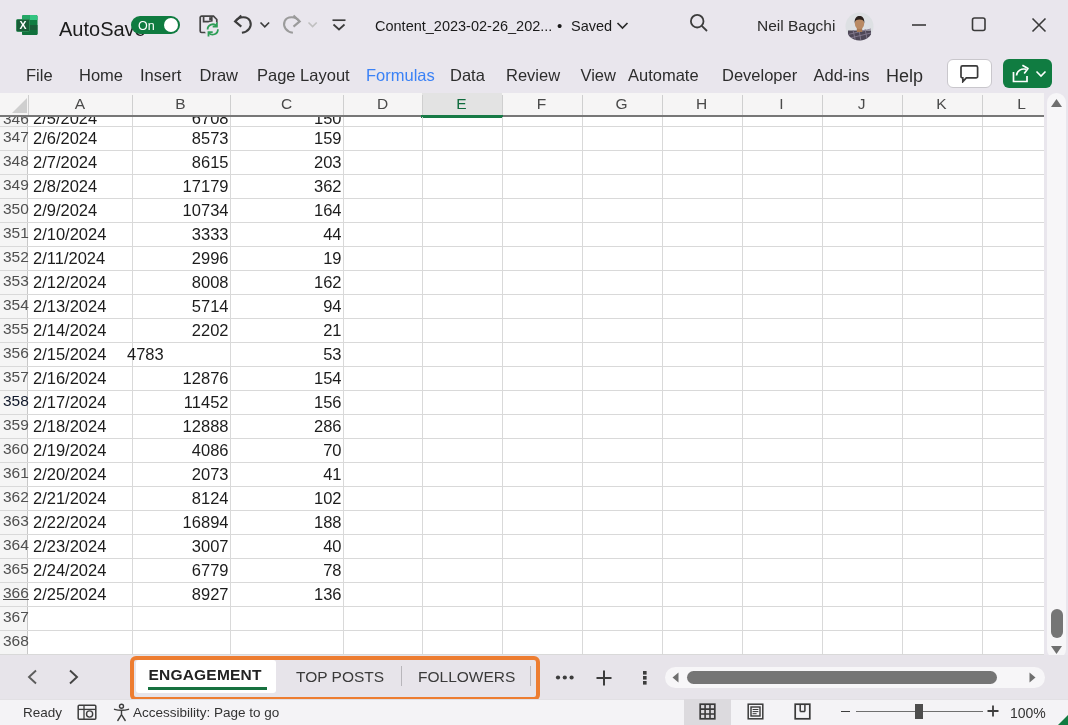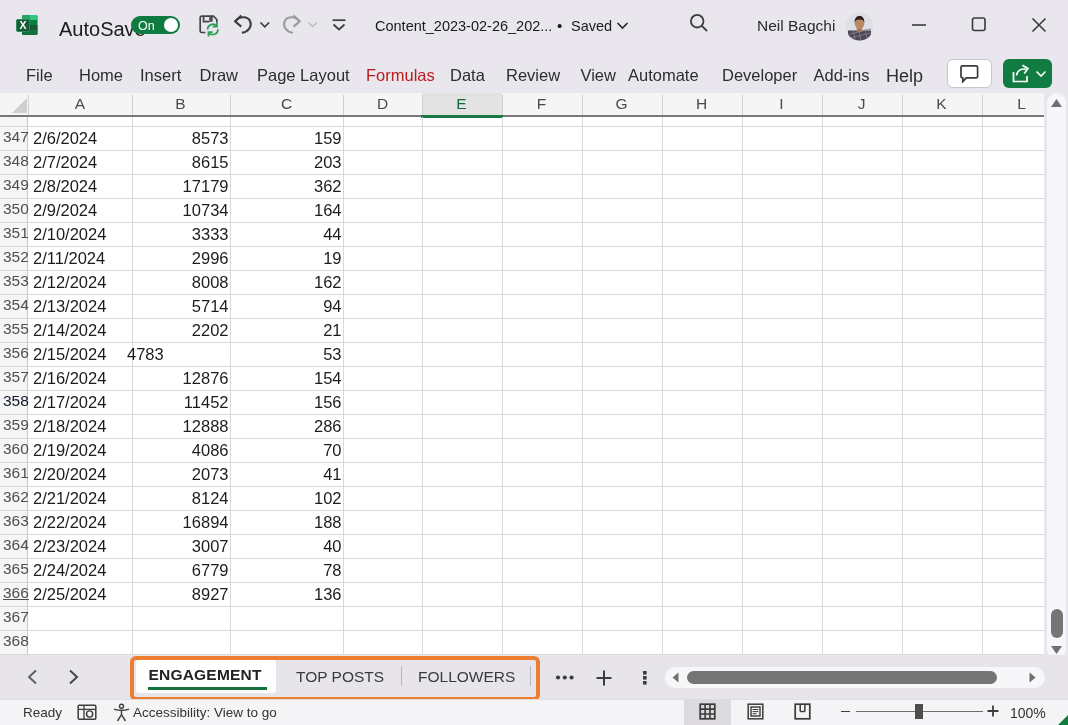--- a/index.html
+++ b/index.html
@@ -79,21 +79,21 @@
     <svg class="ab" style="left:905px;top:11px" width="150" height="28" viewBox="0 0 150 28">
   <line x1="7" y1="14" x2="21" y2="14" stroke="#3a3a3a" stroke-width="1.6"></line>
   <rect x="67.5" y="7" width="12.5" height="12.5" rx="2" fill="none" stroke="#3a3a3a" stroke-width="1.6"></rect>
   <path d="M127.5 7.5 l13 13 M140.5 7.5 l-13 13" stroke="#3a3a3a" stroke-width="1.6"></path>
 </svg>
 <div class="txt" style="left:26px;top:65.5px;font-size:16.5px;color:#2d2d2d;">File</div>
 <div class="txt" style="left:79px;top:65.5px;font-size:16.5px;color:#2d2d2d;">Home</div>
 <div class="txt" style="left:140px;top:65.5px;font-size:16.5px;color:#2d2d2d;">Insert</div>
 <div class="txt" style="left:199.5px;top:65.5px;font-size:16.5px;color:#2d2d2d;">Draw</div>
 <div class="txt" style="left:257px;top:65.5px;font-size:16.5px;color:#2d2d2d;">Page Layout</div>
-<div class="txt" style="left:366px;top:65.5px;font-size:16.5px;color:#b91c1c;">Formulas</div>
+<div class="txt" style="left:366px;top:65.5px;font-size:16.5px;color:#3b82f6;">Formulas</div>
 <div class="txt" style="left:450px;top:65.5px;font-size:16.5px;color:#2d2d2d;">Data</div>
 <div class="txt" style="left:506px;top:65.5px;font-size:16.5px;color:#2d2d2d;">Review</div>
 <div class="txt" style="left:580.5px;top:65.5px;font-size:16.5px;color:#2d2d2d;">View</div>
 <div class="txt" style="left:628px;top:65.5px;font-size:16.5px;color:#2d2d2d;">Automate</div>
 <div class="txt" style="left:722px;top:65.5px;font-size:16.5px;color:#2d2d2d;">Developer</div>
 <div class="txt" style="left:813.5px;top:65.5px;font-size:16.5px;color:#2d2d2d;">Add-ins</div>
 <div class="txt" style="left:886px;top:65.5px;font-size:18px;color:#2d2d2d;">Help</div>
 <div class="ab" style="left:947px;top:59px;width:45px;height:29px;background:#fff;border:1px solid #c9c7cc;border-radius:6px;"></div>
 <svg class="ab" style="left:959px;top:65px" width="21" height="18" viewBox="0 0 21 18">
   <path d="M2 2.4 a1.5 1.5 0 0 1 1.5-1.5 h13.6 a1.5 1.5 0 0 1 1.5 1.5 v9 a1.5 1.5 0 0 1-1.5 1.5 h-9.8 l-3.5 3.8 v-3.8 h-0.3 a1.5 1.5 0 0 1-1.5-1.5 Z" fill="none" stroke="#3a3a3a" stroke-width="1.7"></path>
@@ -167,20 +167,26 @@
 <div class="hline" style="left:0px;top:438.0px;width:1044px;"></div>
 <div class="hline" style="left:0px;top:462.0px;width:1044px;"></div>
 <div class="hline" style="left:0px;top:486.0px;width:1044px;"></div>
 <div class="hline" style="left:0px;top:510.0px;width:1044px;"></div>
 <div class="hline" style="left:0px;top:534.0px;width:1044px;"></div>
 <div class="hline" style="left:0px;top:558.0px;width:1044px;"></div>
 <div class="hline" style="left:0px;top:582.0px;width:1044px;"></div>
 <div class="hline" style="left:0px;top:606.0px;width:1044px;"></div>
 <div class="hline" style="left:0px;top:630.0px;width:1044px;"></div>
 <div class="hline" style="left:0px;top:654.0px;width:1044px;"></div>
+<div class="ab" style="left:0;top:116.5px;width:1044px;height:9.0px;overflow:hidden;">
+  <div class="txt" style="left:3px;top:-6.4px;width:23px;text-align:right;font-size:15.5px;color:#4f4f4f;">346</div>
+  <div class="txt" style="left:33px;top:-7.3px;font-size:16.5px;color:#1c1c1c;">2/5/2024</div>
+  <div class="txt" style="left:127px;top:-7.3px;width:101.5px;text-align:right;font-size:16.5px;color:#1c1c1c;">6708</div>
+  <div class="txt" style="left:240px;top:-7.3px;width:101.5px;text-align:right;font-size:16.5px;color:#1c1c1c;">150</div>
+</div>
 <div class="txt" style="left:3px;top:128.4px;width:23px;text-align:right;font-size:15.5px;color:#4f4f4f;">347</div>
 <div class="txt" style="left:33px;top:128.5px;font-size:16.5px;color:#1c1c1c;">2/6/2024</div>
 <div class="txt" style="left:127px;top:128.5px;width:101.5px;text-align:right;font-size:16.5px;color:#1c1c1c;">8573</div>
 <div class="txt" style="left:240px;top:128.5px;width:101.5px;text-align:right;font-size:16.5px;color:#1c1c1c;">159</div>
 <div class="txt" style="left:3px;top:152.4px;width:23px;text-align:right;font-size:15.5px;color:#4f4f4f;">348</div>
 <div class="txt" style="left:33px;top:152.5px;font-size:16.5px;color:#1c1c1c;">2/7/2024</div>
 <div class="txt" style="left:127px;top:152.5px;width:101.5px;text-align:right;font-size:16.5px;color:#1c1c1c;">8615</div>
 <div class="txt" style="left:240px;top:152.5px;width:101.5px;text-align:right;font-size:16.5px;color:#1c1c1c;">203</div>
 <div class="txt" style="left:3px;top:176.4px;width:23px;text-align:right;font-size:15.5px;color:#4f4f4f;">349</div>
 <div class="txt" style="left:33px;top:176.5px;font-size:16.5px;color:#1c1c1c;">2/8/2024</div>
@@ -304,21 +310,21 @@
 <svg class="ab" style="left:77px;top:703.5px" width="20" height="17" viewBox="0 0 20 17">
   <rect x="1.2" y="1.2" width="17.6" height="14" rx="1" fill="none" stroke="#3d3d3d" stroke-width="1.5"></rect>
   <line x1="1.2" y1="5.4" x2="18.8" y2="5.4" stroke="#3d3d3d" stroke-width="1.3"></line>
   <line x1="7" y1="1.2" x2="7" y2="15" stroke="#3d3d3d" stroke-width="1.3"></line>
   <circle cx="12.6" cy="10" r="3.1" fill="none" stroke="#3d3d3d" stroke-width="1.4"></circle>
 </svg>
 <svg class="ab" style="left:112px;top:702.5px" width="19" height="19" viewBox="0 0 19 19">
   <circle cx="9.5" cy="3.2" r="2" fill="none" stroke="#3d3d3d" stroke-width="1.4"></circle>
   <path d="M2.5 6.3 C7 7.6 12 7.6 16.5 6.3 M9.5 7.2 v4.5 M9.5 11.7 L5.8 17.5 M9.5 11.7 L13.2 17.5" fill="none" stroke="#3d3d3d" stroke-width="1.4" stroke-linecap="round"></path>
 </svg>
-<div class="txt" style="left:133px;top:705px;font-size:13.5px;color:#333;">Accessibility: View to go</div>
+<div class="txt" style="left:133px;top:705px;font-size:13.5px;color:#333;">Accessibility: Page to go</div>
 <div class="ab" style="left:684px;top:698.5px;width:47px;height:26.5px;background:#dcdade;"></div>
 <svg class="ab" style="left:699px;top:703px" width="17" height="17" viewBox="0 0 17 17">
   <rect x="1.2" y="1.2" width="14.6" height="14.6" fill="none" stroke="#3a3a3a" stroke-width="1.7"></rect>
   <path d="M1.2 6.1 h14.6 M1.2 11 h14.6 M6.1 1.2 v14.6 M11 1.2 v14.6" stroke="#3a3a3a" stroke-width="1.6"></path>
 </svg>
 <svg class="ab" style="left:747px;top:703px" width="17" height="17" viewBox="0 0 17 17">
   <rect x="1.2" y="1.2" width="14.6" height="14.6" fill="none" stroke="#3a3a3a" stroke-width="1.5"></rect>
   <rect x="4" y="4" width="9" height="9" fill="none" stroke="#3a3a3a" stroke-width="1.4"></rect>
   <path d="M5.6 6.5 h5.8 M5.6 8.6 h5.8 M5.6 10.7 h4" stroke="#3a3a3a" stroke-width="1"></path>
 </svg>

